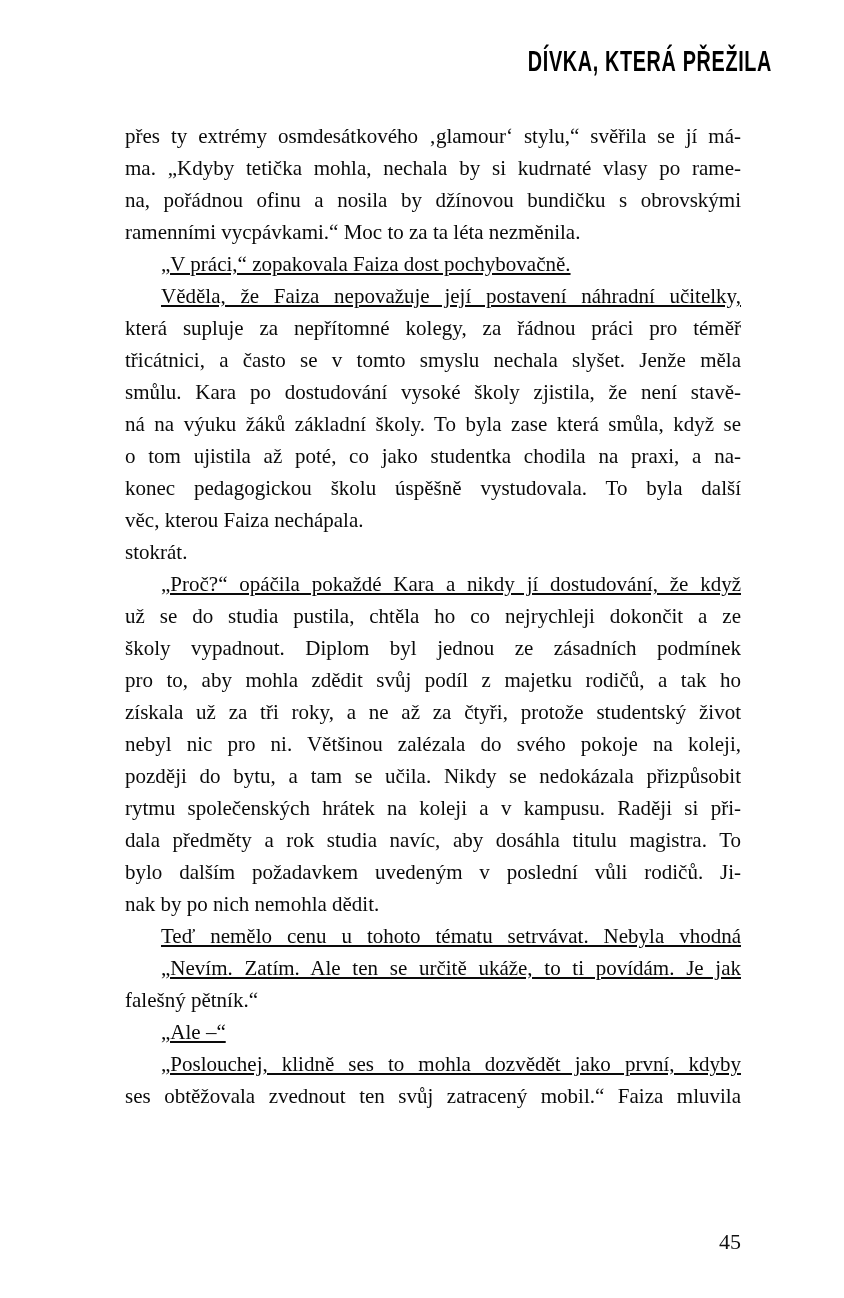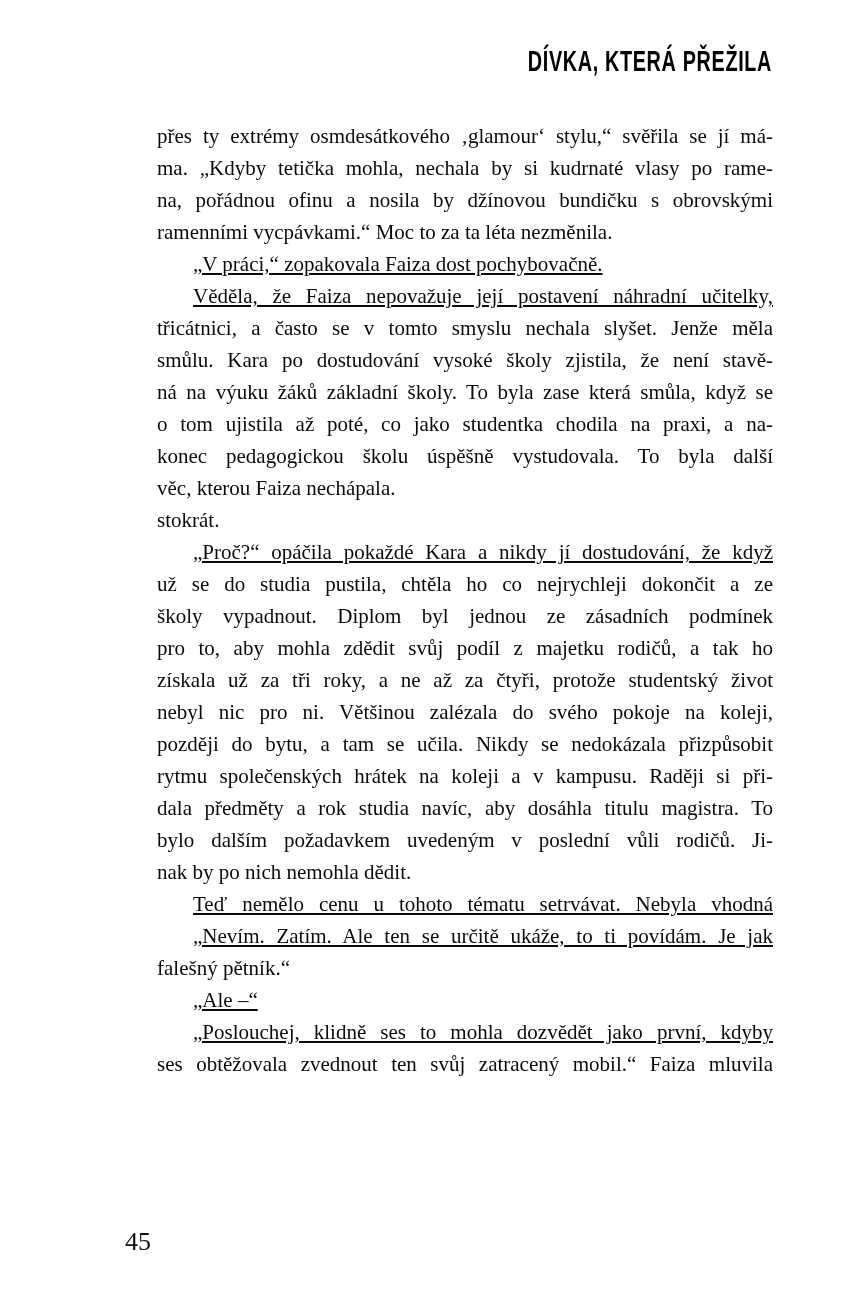--- a/index.html
+++ b/index.html
@@ -36,43 +36,42 @@
     color: #000000;
     transform: scaleX(0.66);
     transform-origin: 100% 50%;
   }
   
   .text-block {
     position: absolute;
     top: 120px;
     left: 125px;
     width: 616px;
-    margin-left: 32px;
   }
   .paragraph { margin: 0; padding: 0; }
   .line {
     height: 32px;
     line-height: 32px;
     font-size: 21px;
     text-align: justify;
     text-align-last: justify;
     text-justify: inter-word;
     overflow: hidden;
     white-space: nowrap;
   }
   .line.last { text-align-last: left; }
   .line.indent { text-indent: 36px; text-decoration: underline; }
   
   .folio {
     position: absolute;
     top: 1226px;
     left: 125px;
     width: 616px;
-    text-align: left;
-    font-size: 26px;
+    text-align: right;
+    font-size: 22px;
     line-height: 32px;
     color: #111111;
   }
 </style>
 </head>
 <body>
 
 <div class="page">
   <div class="running-head">
     <span class="rh-text">DÍVKA, KTERÁ PŘEŽILA</span>
@@ -83,20 +82,21 @@
         <div class="line">přes ty extrémy osmdesátkového ‚glamour‘ stylu,“ svěřila se jí má-</div>
         <div class="line">ma. „Kdyby tetička mohla, nechala by si kudrnaté vlasy po rame-</div>
         <div class="line">na, pořádnou ofinu a nosila by džínovou bundičku s obrovskými</div>
         <div class="line last">ramenními vycpávkami.“ Moc to za ta léta nezměnila.</div>
       </div>
       <div class="paragraph">
         <div class="line indent last">„V práci,“ zopakovala Faiza dost pochybovačně.</div>
       </div>
       <div class="paragraph">
         <div class="line indent">Věděla, že Faiza nepovažuje její postavení náhradní učitelky,</div>
+        <div class="line">která supluje za nepřítomné kolegy, za řádnou práci pro téměř</div>
         <div class="line">třicátnici, a často se v tomto smyslu nechala slyšet. Jenže měla</div>
         <div class="line">smůlu. Kara po dostudování vysoké školy zjistila, že není stavě-</div>
         <div class="line">ná na výuku žáků základní školy. To byla zase která smůla, když se</div>
         <div class="line">o tom ujistila až poté, co jako studentka chodila na praxi, a na-</div>
         <div class="line">konec pedagogickou školu úspěšně vystudovala. To byla další</div>
         <div class="line last">věc, kterou Faiza nechápala.</div>
       </div>
       <div class="paragraph">
         <div class="line last">stokrát.</div>
       </div>

